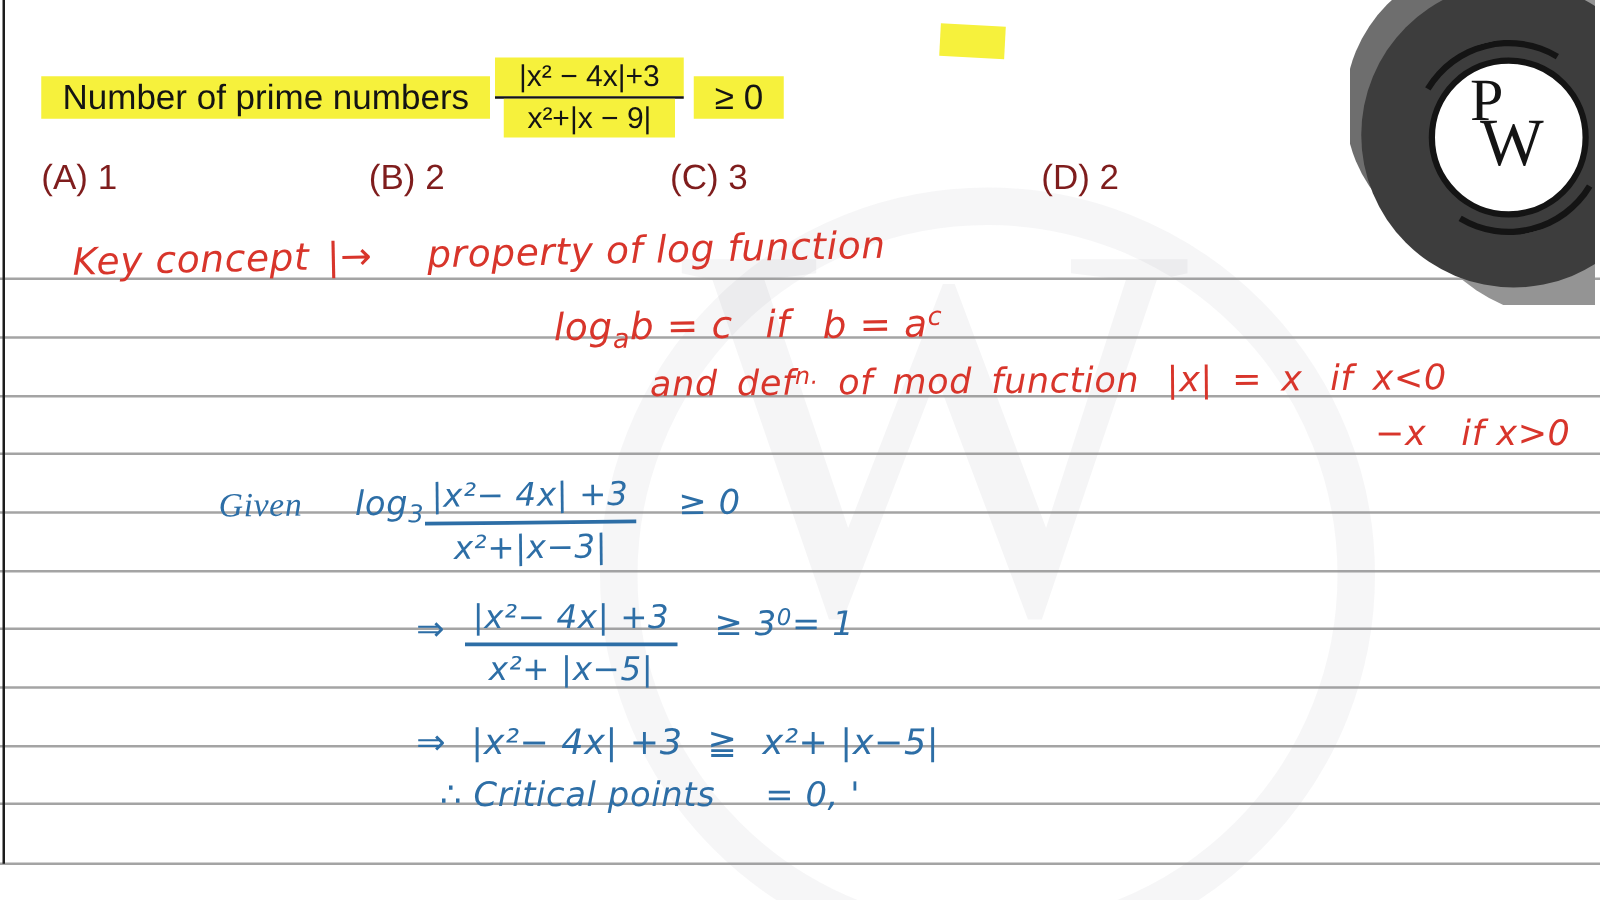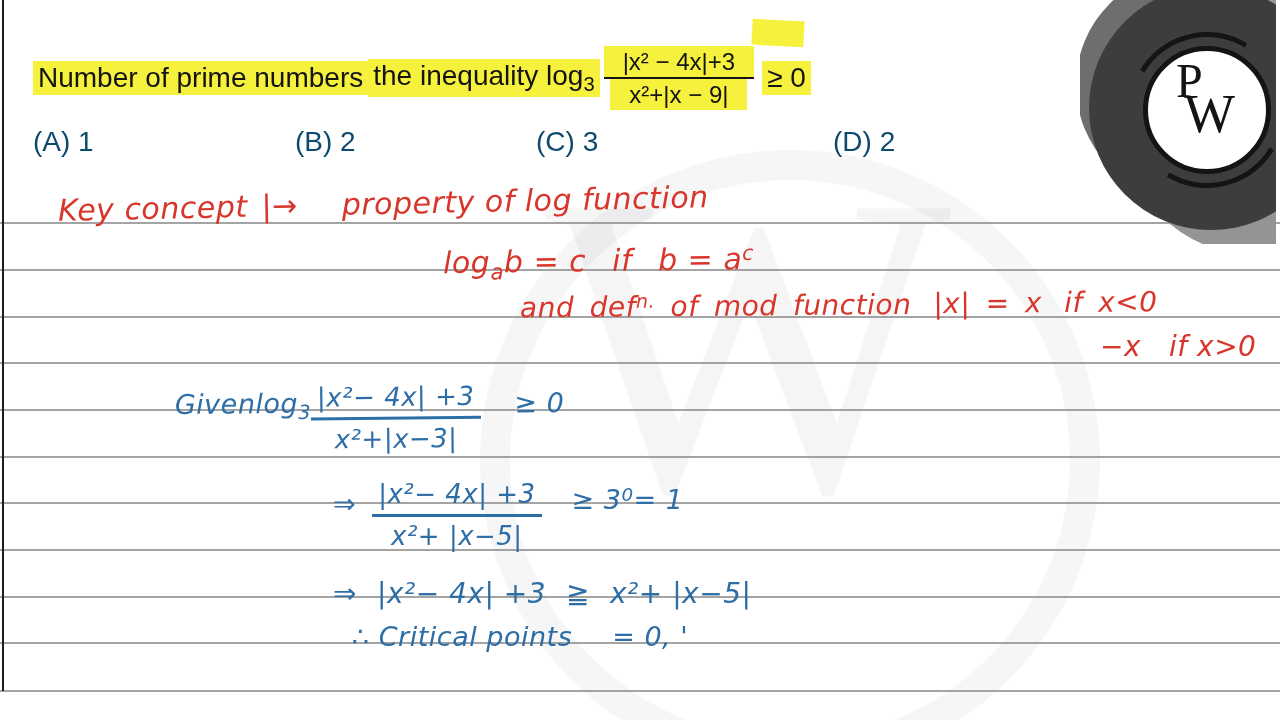--- a/index.html
+++ b/index.html
@@ -15,34 +15,34 @@
 
   
   .wm-ring{position:absolute;left:480px;top:150px;width:560px;height:560px;border-radius:50%;
            border:30px solid rgba(90,100,110,0.055);}
   .wm-letter{position:absolute;left:545px;top:130px;font-family:"Liberation Serif",serif;
              font-size:430px;color:rgba(80,90,100,0.06);line-height:1;}
 
   
   .q-row{position:absolute;left:33px;top:34px;height:88px;display:flex;align-items:center;
          font-size:28px;color:#141414;white-space:nowrap;}
-  .hl{background:#f6f13c;padding:1px 5px;}
+  .hl{background:#f6f13c;padding:1px 17px;}
   .q-plain{margin:0 4px;}
   .q-frac{display:inline-flex;flex-direction:column;align-items:center;font-size:24px;margin-left:4px;}
   .q-frac .num,.q-frac .den{background:#f6f13c;padding:0 19px;line-height:1.3;}
   .q-frac .bar{height:2.5px;background:#141414;width:100%;}
   .q-rel{margin-left:8px;}
   .q-tail{margin-left:26px;}
   sub{font-size:.72em;vertical-align:-0.32em;}
   sup{font-size:.68em;vertical-align:0.45em;}
   .hl-blob{position:absolute;left:752px;top:20px;width:52px;height:26px;background:#f6f13c;
            transform:rotate(3deg);}
 
   
-  .opt{position:absolute;top:126px;font-size:28px;color:#0c4a6e;}
+  .opt{position:absolute;top:126px;font-size:28px;color:#7f1d1d;}
   .opt.a{left:33px}.opt.b{left:295px}.opt.c{left:536px}.opt.d{left:833px}
 
   
   .hand{position:absolute;font-family:"DejaVu Sans",sans-serif;font-style:italic;
         white-space:nowrap;letter-spacing:.5px;}
   .red{color:#d8352b;}
   .blue{color:#2d6ea6;}
 
   .r1{left:58px;top:186px;font-size:30px;transform:rotate(-1.2deg);display:flex;align-items:flex-start;}
   .r1 .arrow{margin-left:14px;}
@@ -52,21 +52,21 @@
   .r3{left:520px;top:288px;font-size:28px;display:flex;word-spacing:6px;transform:rotate(-0.5deg);}
   .r3 .gap{margin-left:22px;text-align:center;}
   .r4{left:1100px;top:330px;font-size:28px;display:flex;}
   .r4 .gap{margin-left:28px;}
 
   .b-frac{display:inline-flex;flex-direction:column;align-items:center;font-size:26px;}
   .b-frac .num{padding:0 6px 3px 6px;border-bottom:3px solid #2d6ea6;line-height:1.25;}
   .b-frac .den{padding-top:3px;line-height:1.25;}
 
   .b1{left:175px;top:381px;font-size:27px;display:flex;align-items:flex-start;transform:rotate(-0.6deg);}
-  .b1 .given{margin-top:6px;}
+  .b1 .given{margin-right:42px;margin-top:6px;font-family:Liberation Serif, serif;}
   .b1 .logw{margin-top:6px;}
   .b1 .rel{margin-left:34px;margin-top:8px;}
   .b2{left:333px;top:478px;font-size:27px;display:flex;align-items:flex-start;}
   .b2 .arr{margin-top:10px;}
   .b2 .frc{margin-left:16px;}
   .b2 .rel{margin-left:30px;margin-top:6px;}
   .b3{left:333px;top:577px;font-size:28px;display:flex;}
   .b3 .gap{margin-left:20px;}
   .b4{left:352px;top:621px;font-size:27px;display:flex;justify-content:space-between;}
   .b4 .gap{margin-left:40px;}
@@ -107,21 +107,20 @@
   <div class="rule" style="top:596px"></div>
   <div class="rule" style="top:642px"></div>
   <div class="rule" style="top:690px"></div>
 
   <div class="left-border"></div>
 
   <div class="hl-blob"></div>
 
   <div class="q-row">
     <span class="hl">Number of prime numbers</span>
-    <span class="hl"><span>the inequality </span><span>log</span><sub>3</sub></span>
     <span class="q-frac">
       <span class="num">|x² − 4x|+3</span>
       <span class="bar"></span>
       <span class="den">x²+|x − 9|</span>
     </span>
     <span class="q-rel hl">≥ 0</span>
   </div>
 
   <span class="opt a">(A) 1</span>
   <span class="opt b">(B) 2</span>

